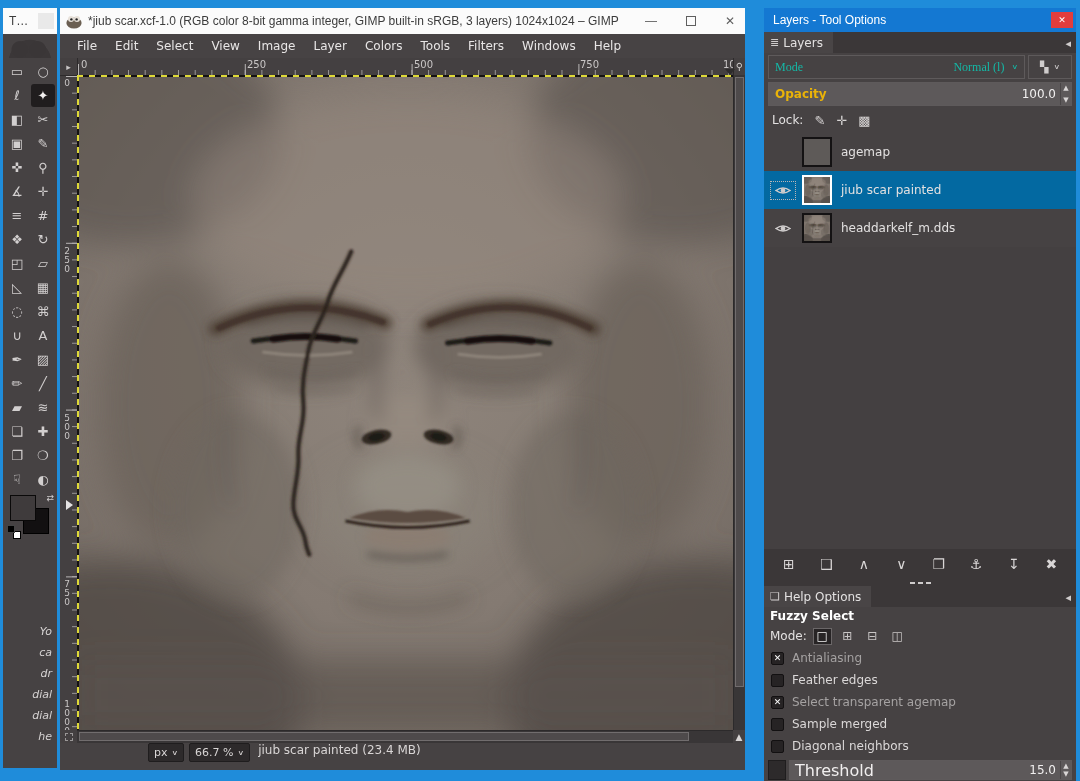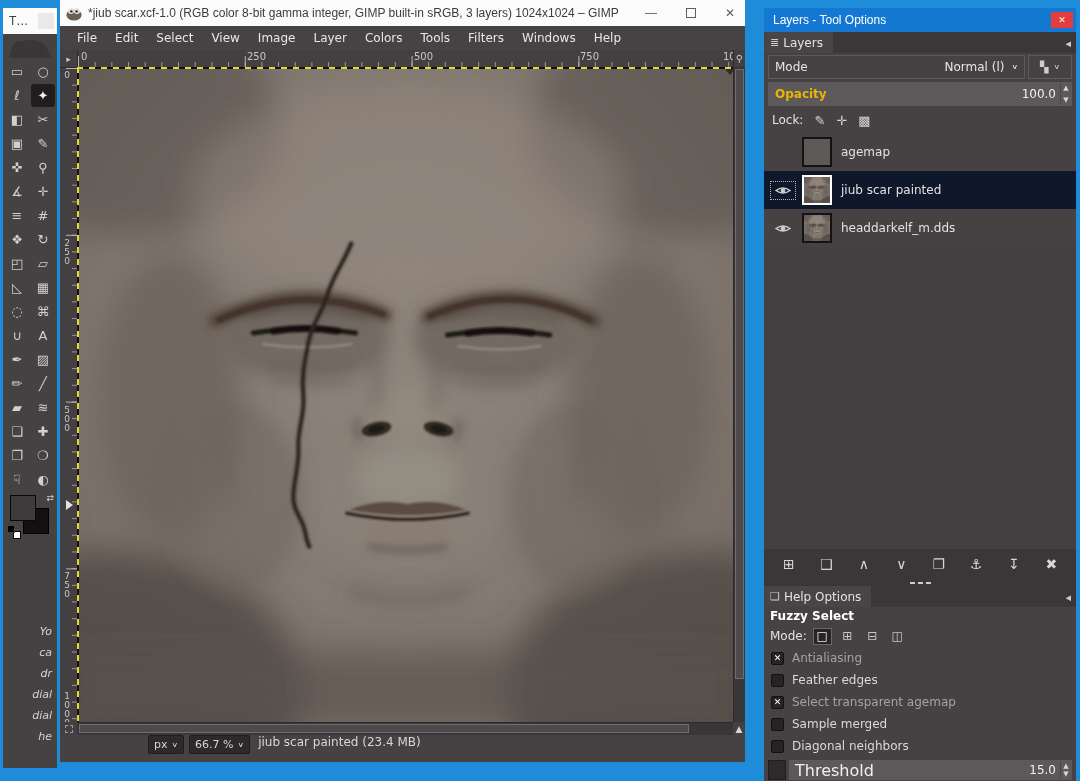--- a/index.html
+++ b/index.html
@@ -28,21 +28,21 @@
   #fgswatch { position:absolute; left:7px; top:2px; width:26px; height:26px; background:#3f3b3c; border:1px solid #0a0909; z-index:2; }
   #bgswatch { position:absolute; left:20px; top:15px; width:26px; height:26px; background:#121011; border:1px solid #000; z-index:1; }
   #swapcolors { position:absolute; right:3px; top:0; font-size:9px; color:#cfcccc; z-index:3; }
   #minicolors { position:absolute; left:4px; top:32px; width:14px; height:14px; z-index:3; }
   #minicolors .mw { position:absolute; left:6px; top:6px; width:8px; height:8px; background:#fff; border:1px solid #000; }
   #minicolors .mb { position:absolute; left:0; top:0; width:8px; height:8px; background:#000; border:1px solid #444; }
   #hint { margin-top:78px; padding-right:5px; text-align:right; font-style:italic; font-size:11px;
           line-height:21px; color:#d6d3d3; }
 
   
-  #imgwin { position:absolute; left:60px; top:0; width:685px; height:762px; background:#464243; display:flex; flex-direction:column; }
+  #imgwin { position:absolute; left:60px; top:8px; width:685px; height:762px; background:#464243; display:flex; flex-direction:column; }
   #imgwin .win-title { height:26px; padding:0 10px 0 6px; gap:6px; flex:none; }
   #imgwin .title-text { flex:1; white-space:nowrap; overflow:hidden; }
   .win-controls { display:flex; gap:29px; color:#5f5f5f; font-size:12px; align-items:center; }
   .ctl-max { width:10px; height:10px; border:1px solid #5f5f5f; display:inline-block; }
   #menubar { height:24px; display:flex; align-items:center; gap:0; padding-left:8px; flex:none;
              background:#47434 4; background:#474344; }
   .menu-item { color:#e8e6e6; font-size:12px; padding:3px 9px; }
 
   #rulerrow { display:flex; flex:none; height:17px; }
   #ruler-corner { width:17px; height:17px; background:#444041; display:flex; align-items:center; justify-content:center; }
@@ -91,33 +91,33 @@
   
   #dock { position:absolute; left:764px; top:8px; width:312px; height:773px; background:#464243; display:flex; flex-direction:column; overflow:hidden; }
   #dock-titlebar { flex:none; height:24px; background:#1478d2; color:#fff; font-size:12px; display:flex; align-items:center; padding-left:9px; font-family:"Liberation Sans",sans-serif; }
   #dock-close { margin-left:auto; margin-right:3px; width:22px; height:16px; background:#e23d3d; color:#fff; font-size:9px; display:flex; align-items:center; justify-content:center; }
   .tabs { flex:none; height:21px; background:#3b3738; display:flex; align-items:flex-end; }
   .tab { height:21px; background:#494546; color:#e3e1e1; font-size:12px; display:flex; align-items:center; gap:4px; padding:0 10px 0 6px; }
   .tab .tabicon { font-size:11px; color:#cfcccc; }
   .tab-menu { margin-left:auto; color:#cfcccc; font-size:11px; padding:0 5px 3px 0; }
 
   .mode-row { flex:none; height:28px; display:flex; align-items:center; padding:2px 4px; gap:3px; }
-  #mode-combo { flex:1; height:24px; border:1px solid #5e5a5b; display:flex; align-items:center; padding:0 6px; font-size:12px; color:#e5e5e5; }
+  #mode-combo { flex:1; height:24px; border:1px solid #5e5a5b; display:flex; align-items:center; padding:0 6px; font-size:12px; color:#14b8a6;font-family:Liberation Serif, serif; }
   #mode-combo .val { margin-left:auto; margin-right:7px; }
   #mode-aux { width:44px; height:24px; border:1px solid #5e5a5b; display:flex; align-items:center; justify-content:center; gap:5px; color:#cfcccc; font-size:11px; }
   .opacity-row { flex:none; height:24px; margin:1px 4px; border:1px solid #5e5a5b; background:#5d595a; display:flex; align-items:center; }
   .opacity-row .lbl { padding-left:6px; font-size:12px; color:#eab308; flex:1;font-weight:bold; }
   .opacity-row .val { font-size:12px; color:#f1efef; padding-right:4px; }
   .spin { width:11px; height:100%; border-left:1px solid #4a4647; display:flex; flex-direction:column; align-items:center; justify-content:space-between; padding:1px 0; color:#d8d5d5; font-size:7px; }
   .lock-row { flex:none; height:26px; display:flex; align-items:center; gap:11px; padding-left:8px; font-size:12px; color:#e3e1e1; }
   .lock-row .lk { font-size:13px; color:#d8d5d5; }
 
   #layerList { flex:none; }
   .layer-row { height:38px; display:flex; align-items:center; }
-  .layer-row.selected { background:#0f172a; }
+  .layer-row.selected { background:#0369a1; }
   .eye-cell { width:38px; display:flex; align-items:center; justify-content:center; }
   .eye-box { border:1px dotted #b9b6b6; padding:3px 4px; display:flex; }
   .thumb { width:30px; height:30px; border:2px solid #141213; background:#5e5a58; flex:none; overflow:hidden; }
   .thumb.sel { border-color:#fff; }
   .layer-name { font-size:12px; color:#e3e1e1; padding-left:9px; }
   #dock-filler { flex:1; background:#444041; }
   #layerBtns { flex:none; height:30px; background:#3b3738; display:flex; align-items:center; justify-content:space-around; padding:0 6px; }
   .lbtn { color:#d9d6d6; font-size:14px; width:26px; text-align:center; }
   #dock-handle { flex:none; height:7px; background:#3b3738; display:flex; align-items:center; justify-content:center; gap:3px; }
   #dock-handle i { width:5px; height:2px; background:#cfcccc; display:block; }

